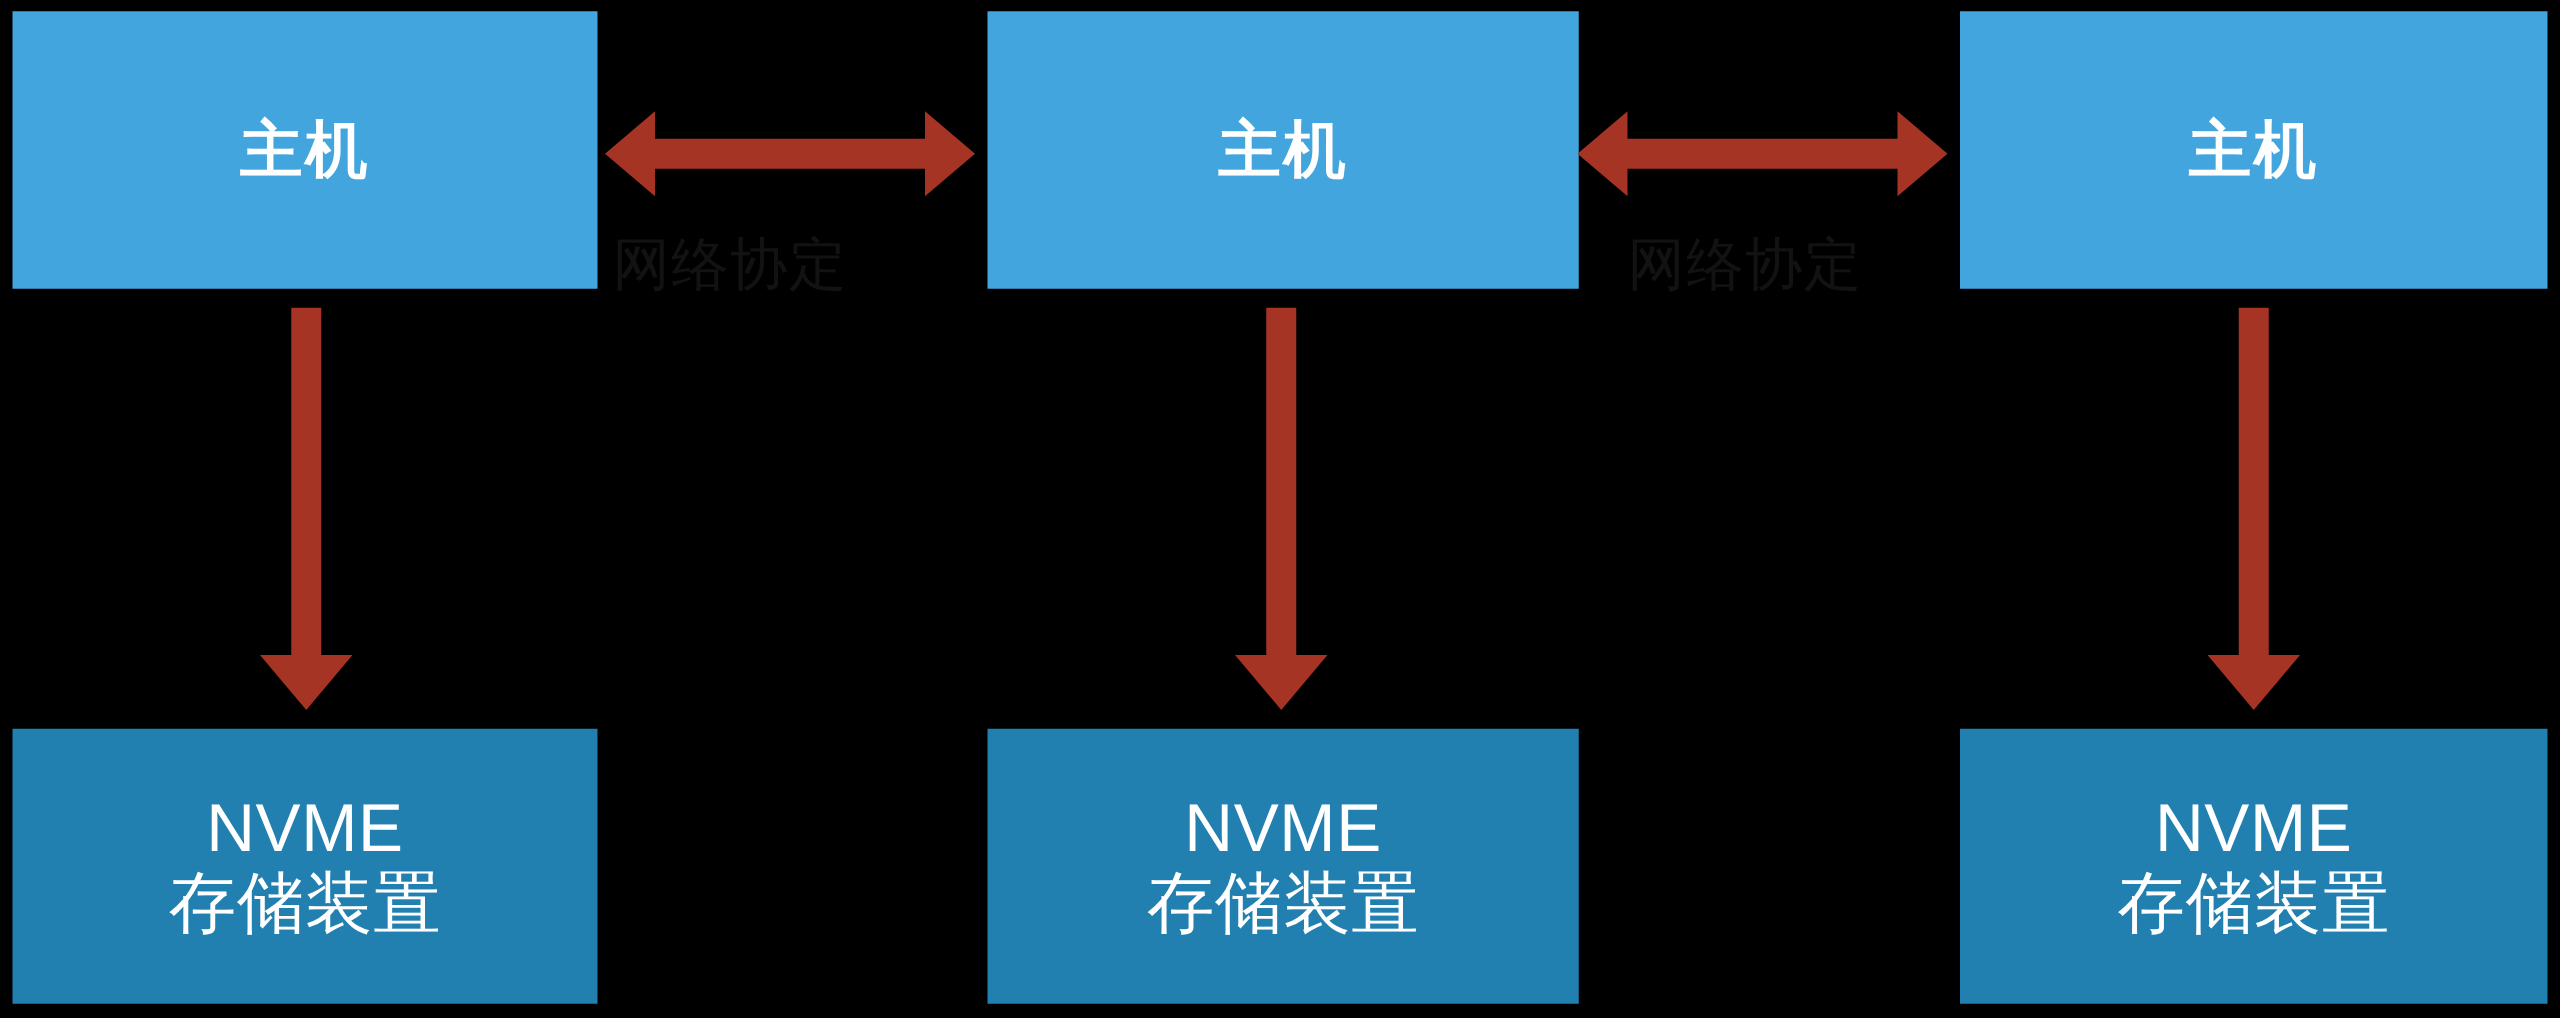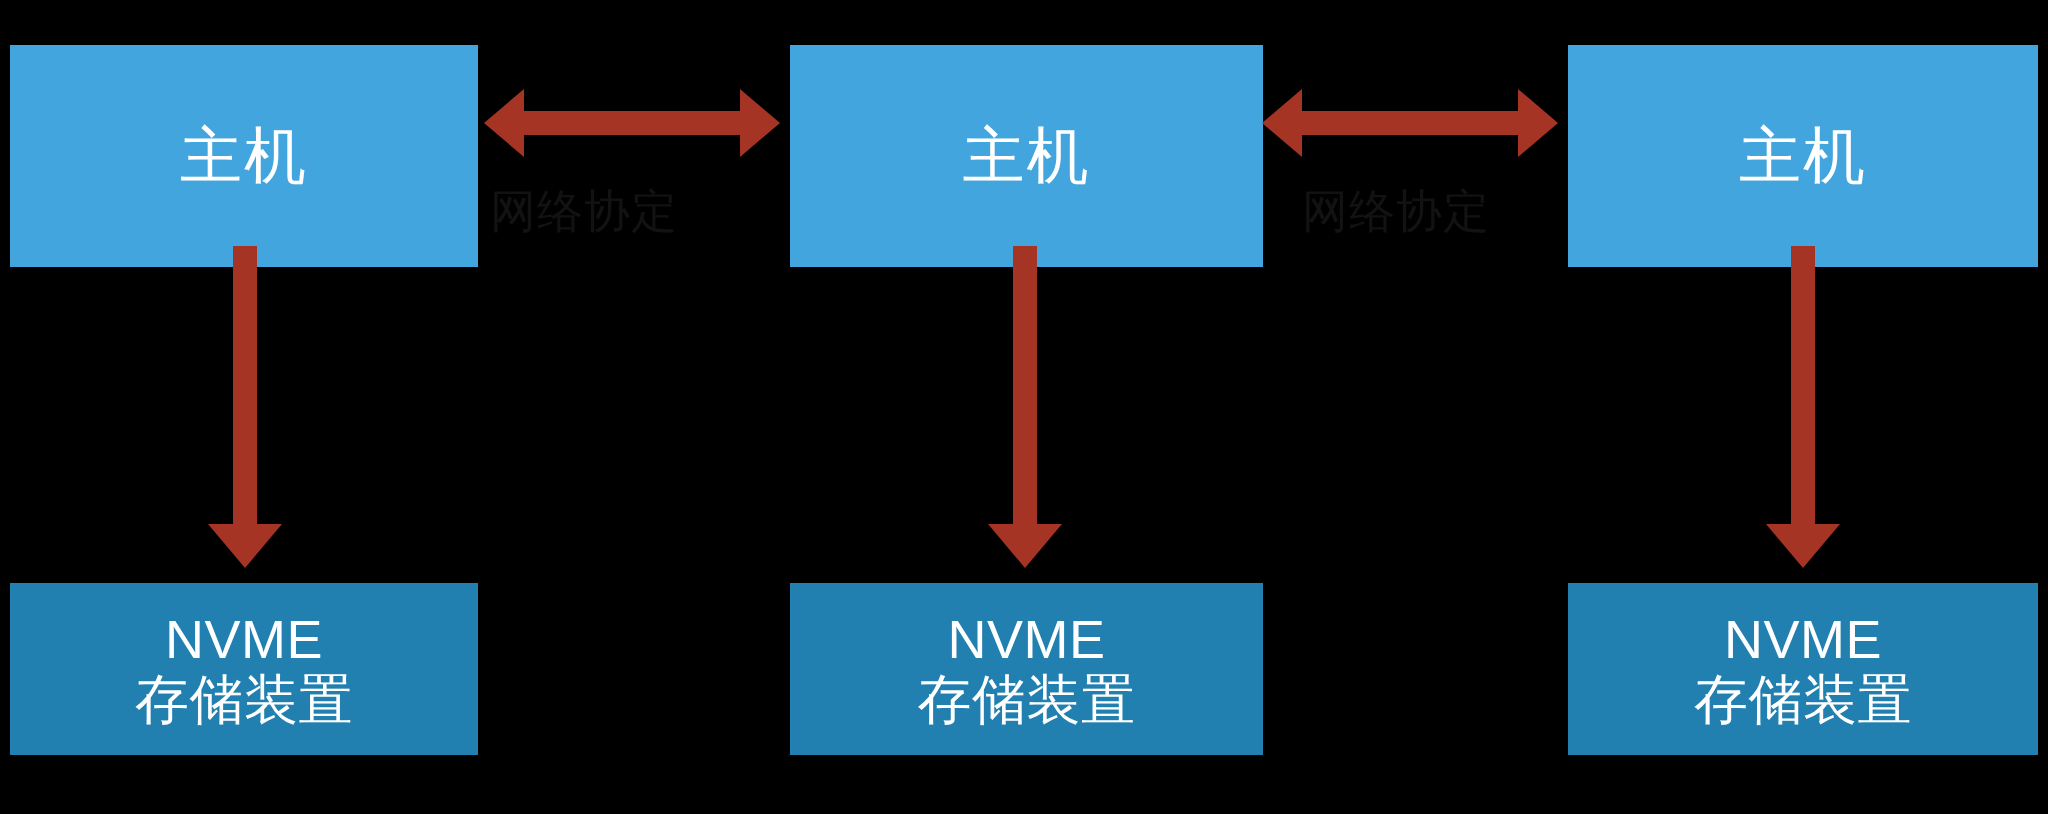--- a/index.html
+++ b/index.html
@@ -26,43 +26,42 @@
     align-items: center;
     justify-content: center;
     text-align: center;
     color: #ffffff;
     box-sizing: border-box;
     line-height: 1.12;
     -webkit-font-smoothing: antialiased;
   }
   .node-host {
     background: #42a5dd;
-    font-size: 62px;
-    font-weight: 400;
+    font-size: 50px;
+    font-weight: 700;
     letter-spacing: 2px;
-    margin-top: 36px;
   }
   .node-storage {
     background: #2180b0;
     font-size: 54px;
     font-weight: 400;
     letter-spacing: 0.5px;
   }
   .node-storage .node-label {
     display: block;
     white-space: pre-line;
   }
 
   
   .col-1 { left: 10px;   width: 468px; }
   .col-2 { left: 790px;  width: 473px; }
   .col-3 { left: 1568px; width: 470px; }
 
   .row-top    { top: 9px;   height: 222px; }
-  .row-bottom { top: 583px; height: 172px; }
+  .row-bottom { top: 583px; height: 220px; }
 
   
   .arrow-down {
     position: absolute;
     width: 74px;
     height: 322px;
   }
   .arrow-down svg { display: block; width: 100%; height: 100%; }
 
   .arrow-bi {

